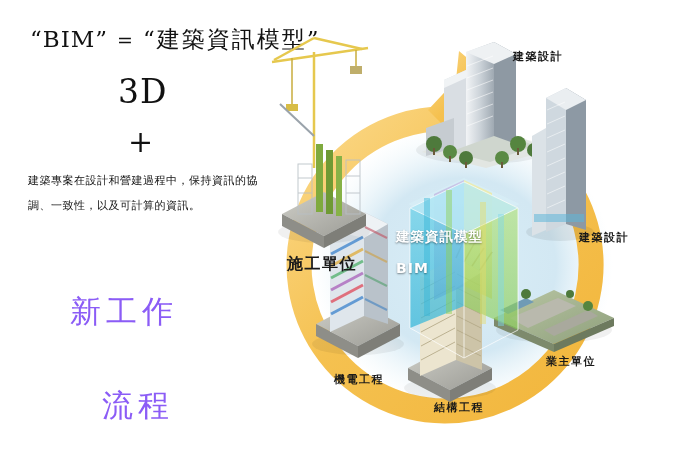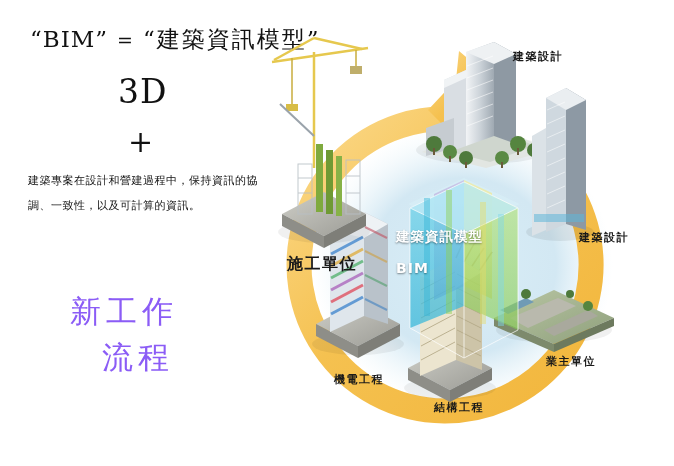--- a/index.html
+++ b/index.html
@@ -40,21 +40,21 @@
     font-size:11px;line-height:25px;color:#111;
     letter-spacing:0.5px;text-align:left;
   }
 
   .workflow{
     position:absolute;left:60px;top:288px;width:200px;
     font-family:"DejaVu Serif","Liberation Serif",serif;
     font-size:31px;line-height:46px;color:#8b5cf6;letter-spacing:5px;
   }
   .workflow .l1{display:block;padding-left:10px;}
-  .workflow .l2{display:block;padding-left:42px;}
+  .workflow .l2{display:block;padding-left:42px;margin-top:48px;}
 
   
   .diagram{position:absolute;left:258px;top:18px;width:416px;height:448px;}
   .diagram svg{position:absolute;left:0;top:0;}
 
   .node-label{
     position:absolute;
     font-family:"DejaVu Serif","Liberation Serif",serif;
     font-size:11px;font-weight:bold;color:#1a1a1a;
     letter-spacing:1.5px;white-space:nowrap;

